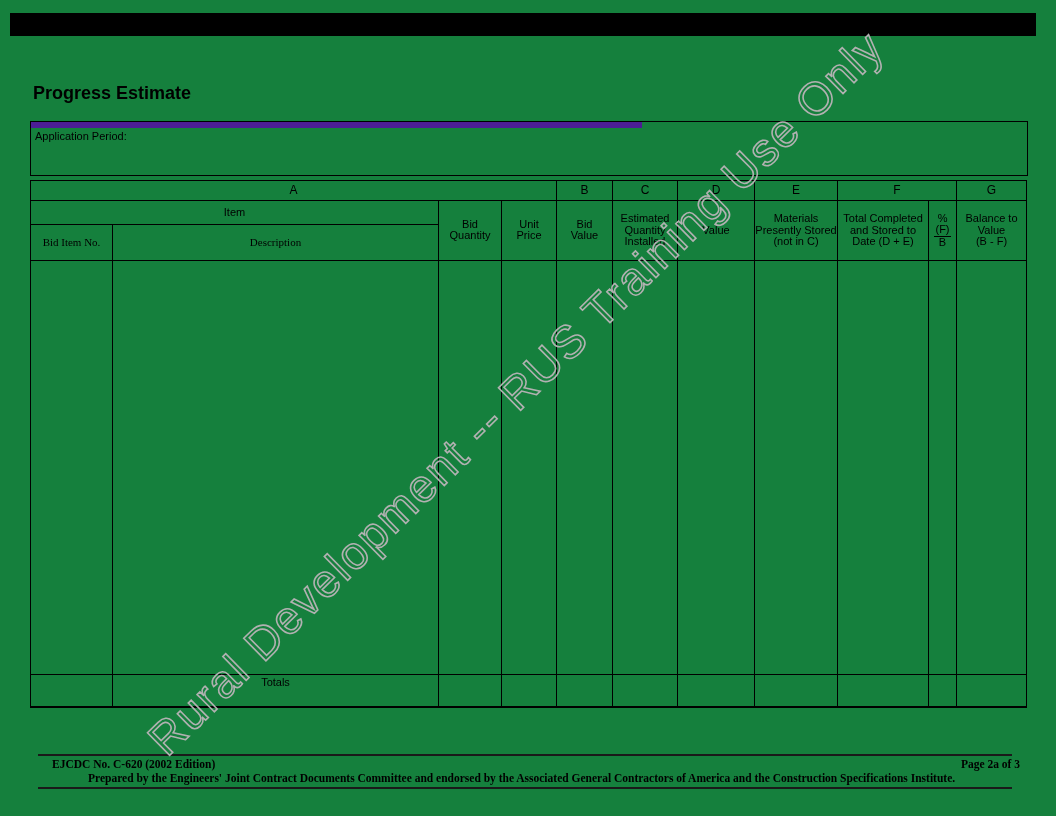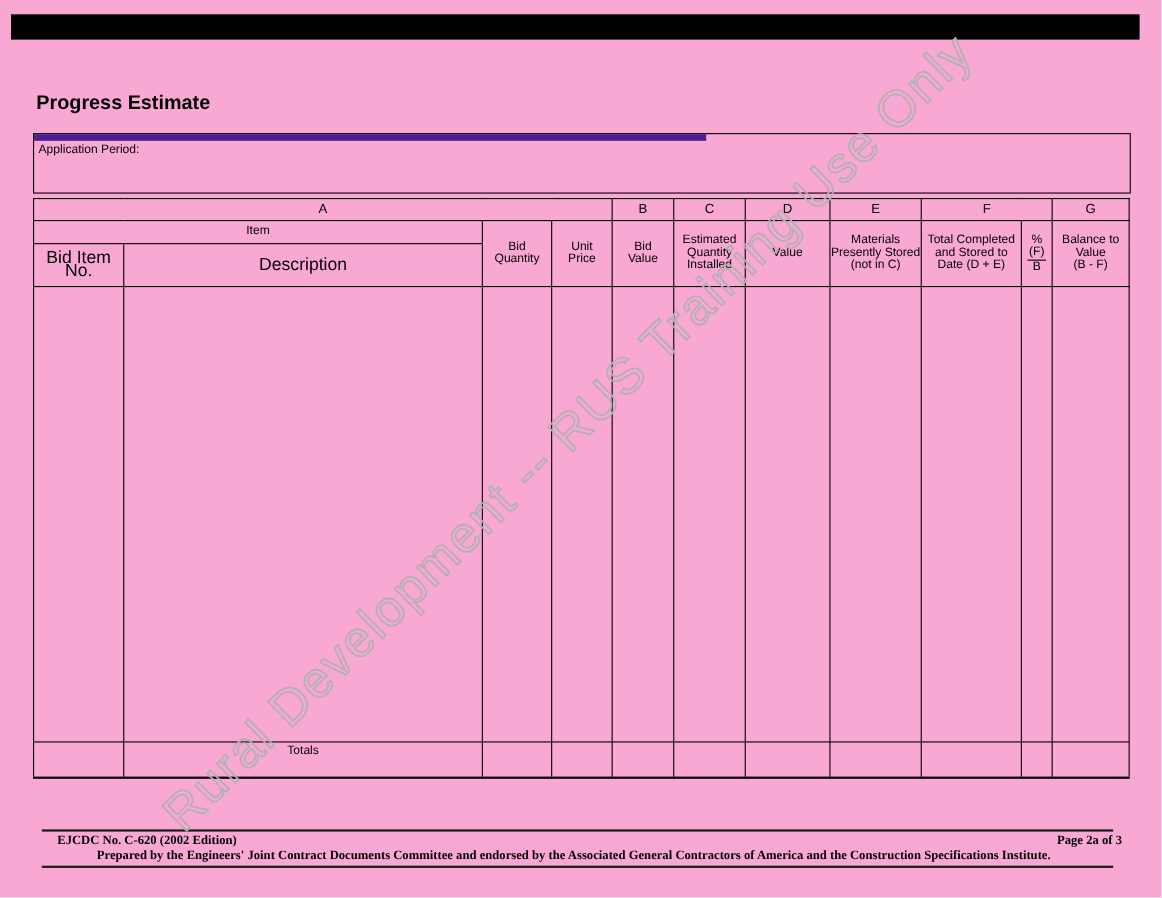--- a/index.html
+++ b/index.html
@@ -1,17 +1,17 @@
 <!DOCTYPE html>
 <html><head>
 <meta charset="utf-8">
 <style>
   html,body { margin:0; padding:0; background:#ffffff; }
   #page {
-    position:relative; width:1056px; height:816px; background:#f9a8d4;
+    position:relative; width:1056px; height:816px; background:#15803d;
     font-family:"Liberation Sans", sans-serif; color:#000; overflow:hidden;
   }
   .topbar { position:absolute; left:10px; top:13px; width:1026px; height:23px; background:#000; }
 
   .title-left  { position:absolute; left:33px;  top:83px; font-size:18px; font-weight:bold; }
   .title-right { position:absolute; right:31px; top:77px; font-size:24px; font-weight:bold; }
 
   
   .formbox {
     position:absolute; left:30px; top:121px; width:996px;
@@ -22,21 +22,21 @@
   .fcell.r { border-left:1px solid #000; }
   .fcell.b { border-top:6px solid #4c1d95; }
   .flabel { position:absolute; left:4px; top:2px; font-size:11px; }
 
   
   .ptable-wrap { position:absolute; left:30px; top:180px; width:996px; }
   table.ptable { border-collapse:collapse; table-layout:fixed; width:996px; }
   table.ptable td { border:1px solid #000; padding:0; font-size:10.5px; line-height:11.5px; text-align:center; overflow:hidden; }
   tr.letters td { height:19px; font-size:12px; vertical-align:middle; }
   tr.group td   { height:12px; font-size:11px; vertical-align:middle; }
-  tr.sublabels td { height:18px; font-size:16px; vertical-align:middle; }
+  tr.sublabels td { height:18px; font-size:11px; vertical-align:middle;font-family:Liberation Serif, serif; }
   td.hcell { vertical-align:top; white-space:pre-line; padding-top:1px; }
   tr.bodyrow td { height:413px; }
   tr.totalsrow td { height:29px; vertical-align:top; font-size:11px; padding-top:2px; }
   td.desc { text-align:left; padding-left:6px; }
   table.ptable { border-bottom:2px solid #000; }
   .frac-line { display:block; }
   .frac-top { display:inline-block; border-bottom:1px solid #000; padding:0 1px; }
 
   
   .watermark {

